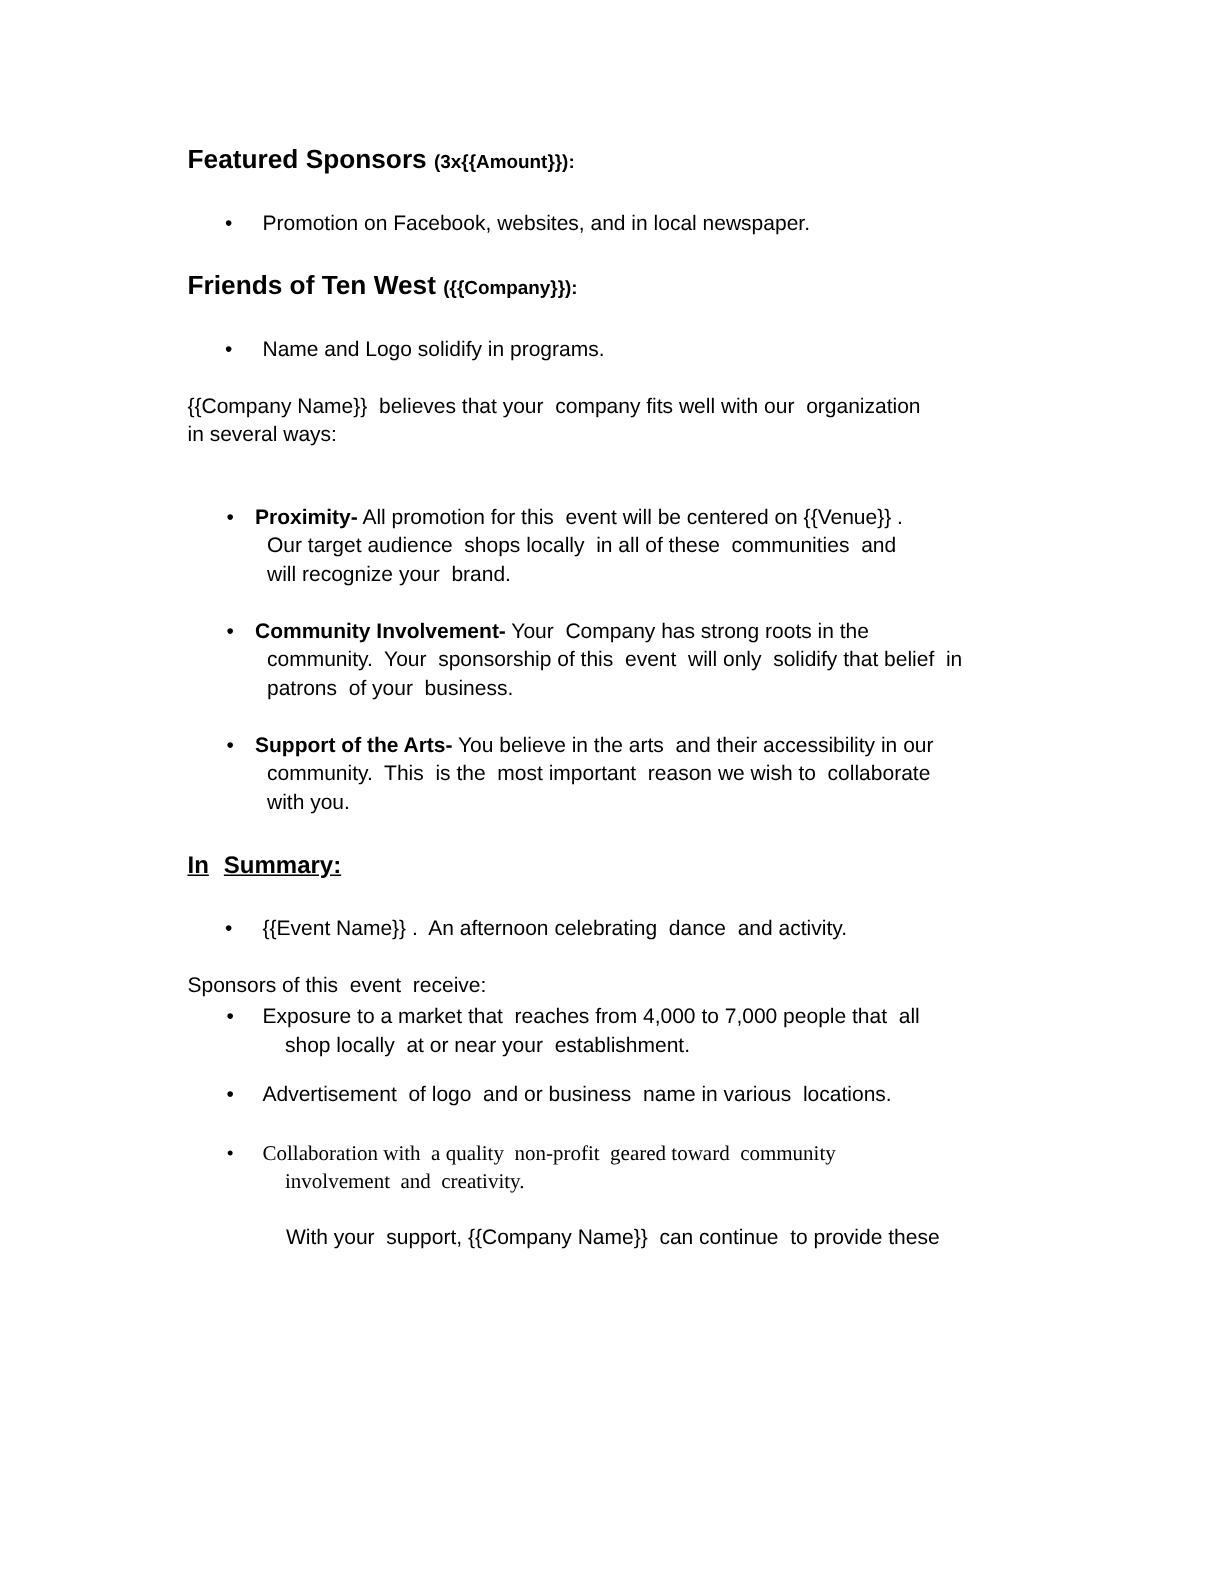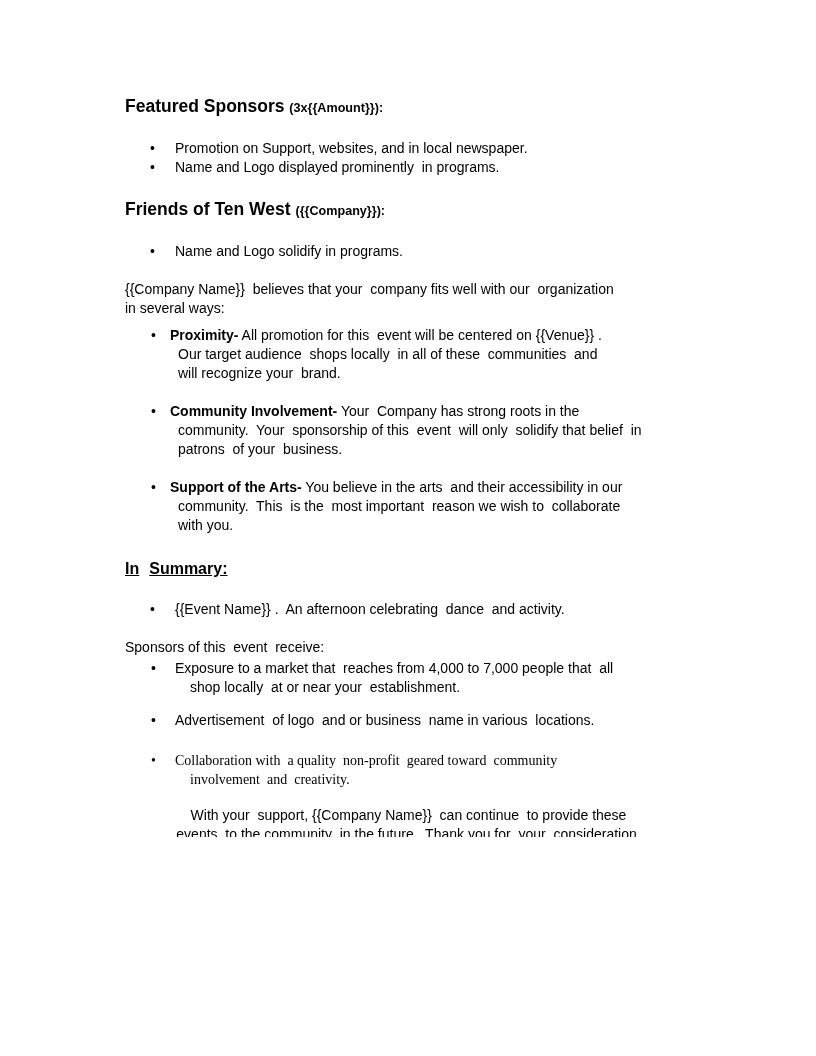--- a/index.html
+++ b/index.html
@@ -73,21 +73,21 @@
     text-indent: 0;
   }
   .sum-list li.gap-sm { margin-top: 14px; }
   .sum-list li.gap-lg { margin-top: 21px; font-family: Liberation Serif, serif; }
 
   .mt-featured-list  { margin-top: 20px; }
   .mt-friends-head   { margin-top: 22px; }
   .mt-friends-list   { margin-top: 20px; }
   .mt-why-head       { margin-top: 36px; }
   .mt-why-intro      { margin-top: 19px; }
-  .mt-why-list       { margin-top: 8px; }
+  .mt-why-list       { margin-top: 36px; }
   .mt-event-list     { margin-top: 18px; }
   .mt-sponsors-intro { margin-top: 19px; }
   .mt-sum-list       { margin-top: 2px; }
 
   .closing {
     margin-top: 17px;
     text-align: center;
     white-space: pre;
   }
 </style>
@@ -95,22 +95,21 @@
 <body>
 
 <div class="page">
 
   <h2 class="h2">
     <span>Featured Sponsors</span>
     <span class="amount-note">(3x{{Amount}}):</span>
   </h2>
 
   <ul class="std-list mt-featured-list">
-    <li><span class="pre">Promotion on Support, websites, and in local newspaper.</span></li>
-    <li><span class="pre">Name and Logo displayed prominently  in programs.</span></li>
+    <li><span class="pre">Promotion on Facebook, websites, and in local newspaper.</span></li>
   </ul>
 
   <h2 class="h2 mt-friends-head">
     <span>Friends of Ten West</span>
     <span class="amount-note">({{Company}}):</span>
   </h2>
 
   <ul class="std-list mt-friends-list">
     <li><span class="pre">Name and Logo solidify in programs.</span></li>
   </ul>

